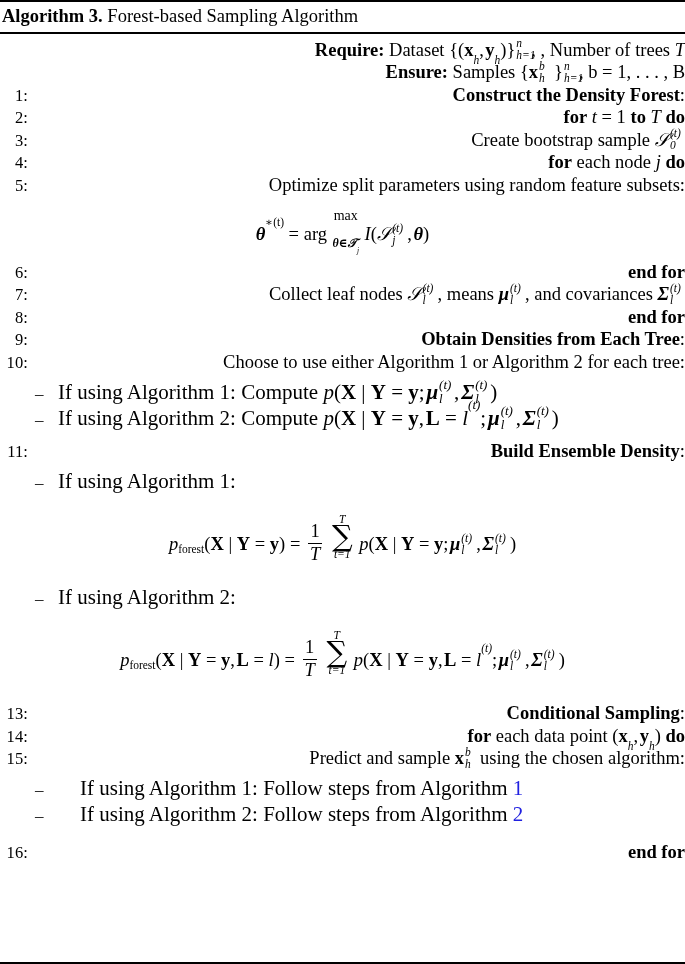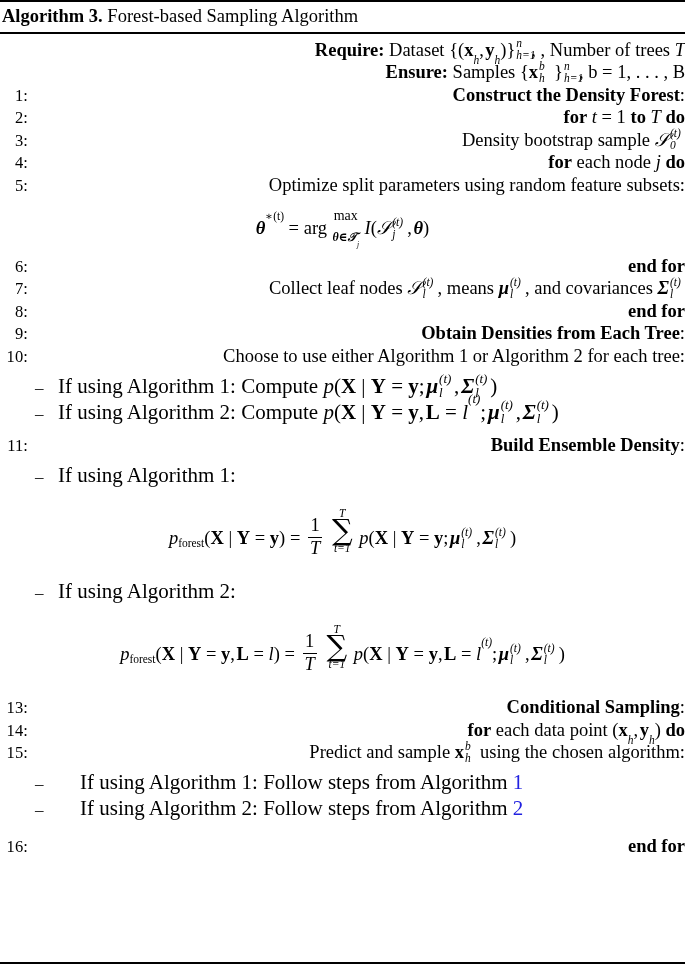--- a/index.html
+++ b/index.html
@@ -185,21 +185,21 @@
   }
   .argmax .am-main {
     display: block;
     font-size: 14px;
     line-height: 1.02;
   }
   .argmax .am-sub {
     display: block;
     font-size: 12px;
     line-height: 1.05;
-    margin-top: 8px;
+    margin-top: 14px;
   }
   .pforest-sub {
     font-size: 62%;
     position: relative;
     bottom: -0.28em;
     font-style: normal;
   }
   .spacer-sm { height: 7px; }
   .spacer-md { height: 11px; }
 </style>
@@ -254,21 +254,21 @@
         <span>= 1</span>
         <b>to</b>
         <span class="mi">T</span>
         <b>do</b>
       </span>
     </div>
 
     <div class="step">
       <span class="step-num">3:</span>
       <span class="step-body">
-        <span class="ind1"></span><span>Density bootstrap sample</span>
+        <span class="ind1"></span><span>Create bootstrap sample</span>
         <span class="cal">𝒮</span><span class="subsup ss-pad"><sup class="mi">(t)</sup><sub class="mi">0</sub></span>
       </span>
     </div>
 
     <div class="step">
       <span class="step-num">4:</span>
       <span class="step-body">
         <span class="ind1"></span><b>for</b>
         <span>each node</span>
         <span class="mi">j</span>

